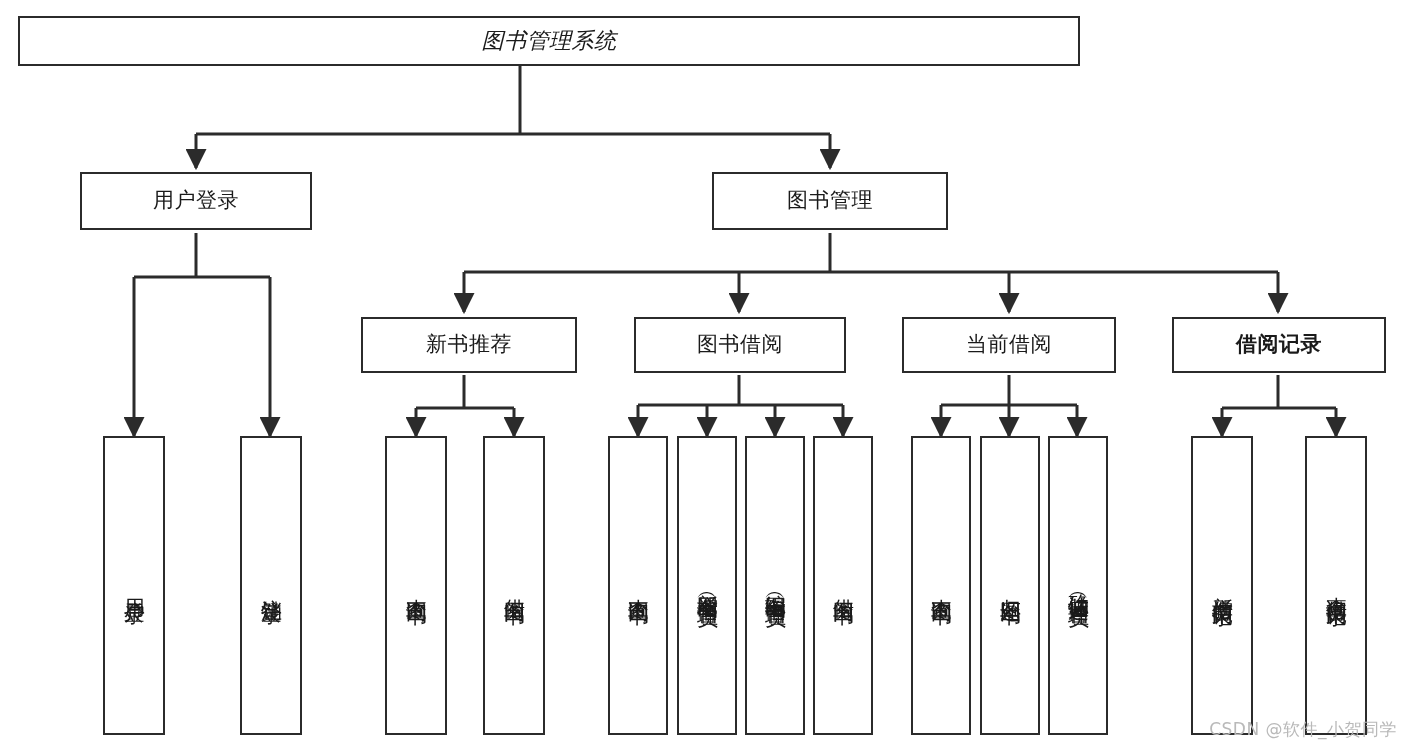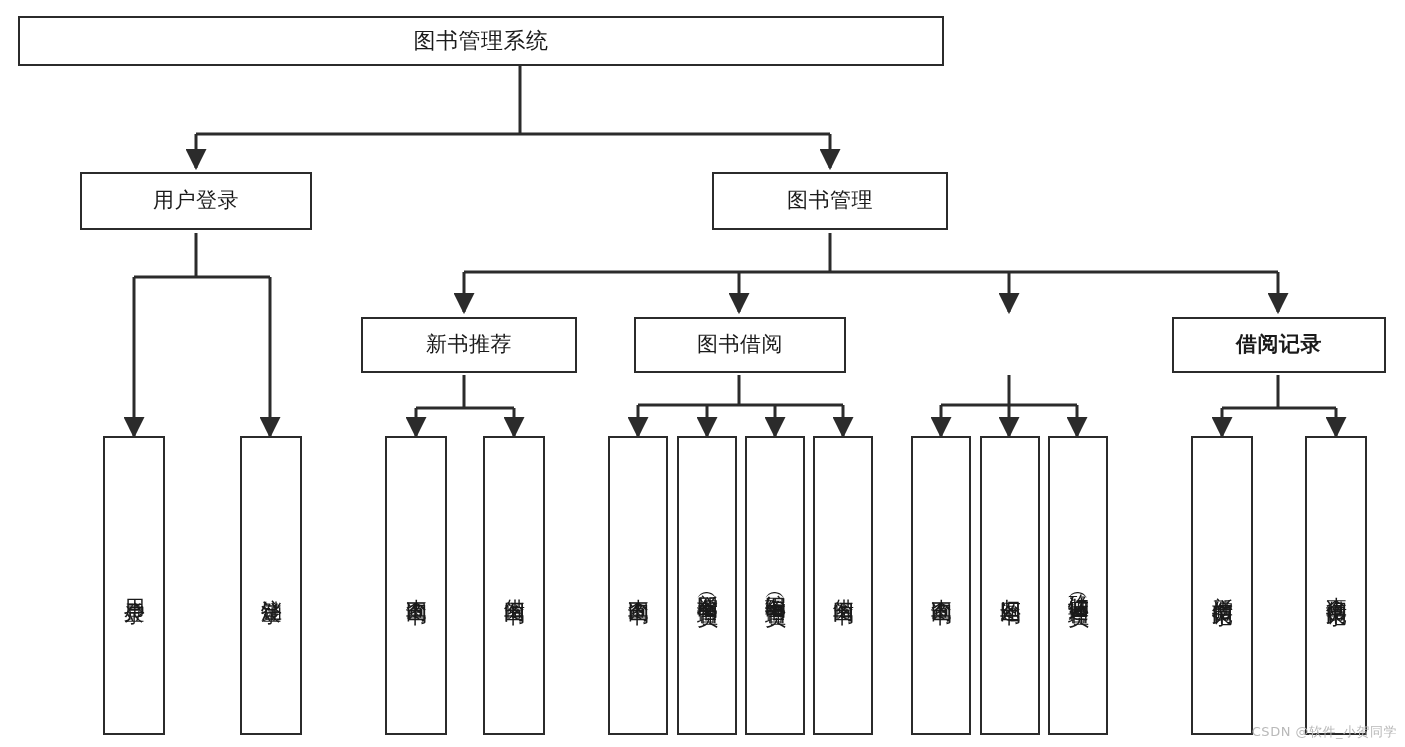--- a/index.html
+++ b/index.html
@@ -52,21 +52,21 @@
     writing-mode: vertical-rl;
     text-orientation: upright;
     white-space: nowrap;
     letter-spacing: 2px;
     line-height: 1;
   }
   .watermark {
     position: absolute;
     right: 8px;
     bottom: 6px;
-    font-size: 13px;
+    font-size: 17px;
     color: #b9b9b9;
     letter-spacing: 0.5px;
     z-index: 5;
     white-space: nowrap;
   }
 </style>
 </head>
 <body>
 
 <div id="canvas">
@@ -114,36 +114,39 @@
       <path d="M 1009 405 L 1009 436" marker-end="url(#arrow)"></path>
       <path d="M 1077 405 L 1077 436" marker-end="url(#arrow)"></path>
 
       <path d="M 1278 375 L 1278 408"></path>
       <path d="M 1222 408 L 1336 408"></path>
       <path d="M 1222 408 L 1222 436" marker-end="url(#arrow)"></path>
       <path d="M 1336 408 L 1336 436" marker-end="url(#arrow)"></path>
     </g>
   </svg>
 
-  <div class="node root" style="left:18px; top:16px; width:926px; height:50px;">
+  <div class="node root" style="left:18px; top:16px; width:1062px; height:50px;font-style:italic;">
     <span>图书管理系统</span>
   </div>
 
   <div class="node" style="left:80px; top:172px; width:232px; height:58px;">
     <span>用户登录</span>
   </div>
   <div class="node" style="left:712px; top:172px; width:236px; height:58px;font-family:Liberation Serif, serif;">
     <span>图书管理</span>
   </div>
 
   <div class="node" style="left:634px; top:317px; width:212px; height:56px;">
     <span>图书借阅</span>
   </div>
   <div class="node" style="left:361px; top:317px; width:216px; height:56px;">
     <span>新书推荐</span>
+  </div>
+  <div class="node" style="left:902px; top:317px; width:214px; height:56px;">
+    <span>当前借阅</span>
   </div>
   <div class="node" style="left:1172px; top:317px; width:214px; height:56px;font-weight:bold;">
     <span>借阅记录</span>
   </div>
 
   <div class="node leaf" style="left:103px; top:436px; width:62px; height:299px;">
     <span class="vtext">用户登录</span>
   </div>
   <div class="node leaf" style="left:240px; top:436px; width:62px; height:299px;">
     <span class="vtext">注销登录</span>

